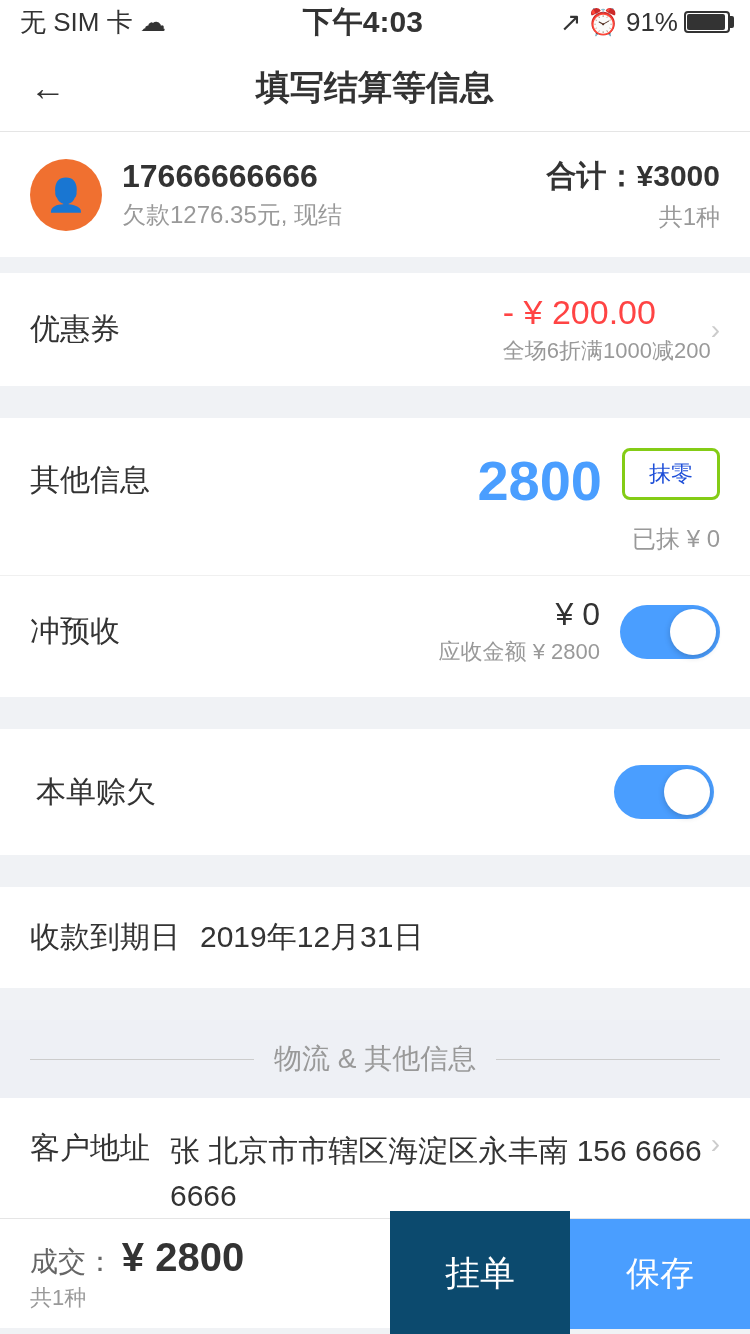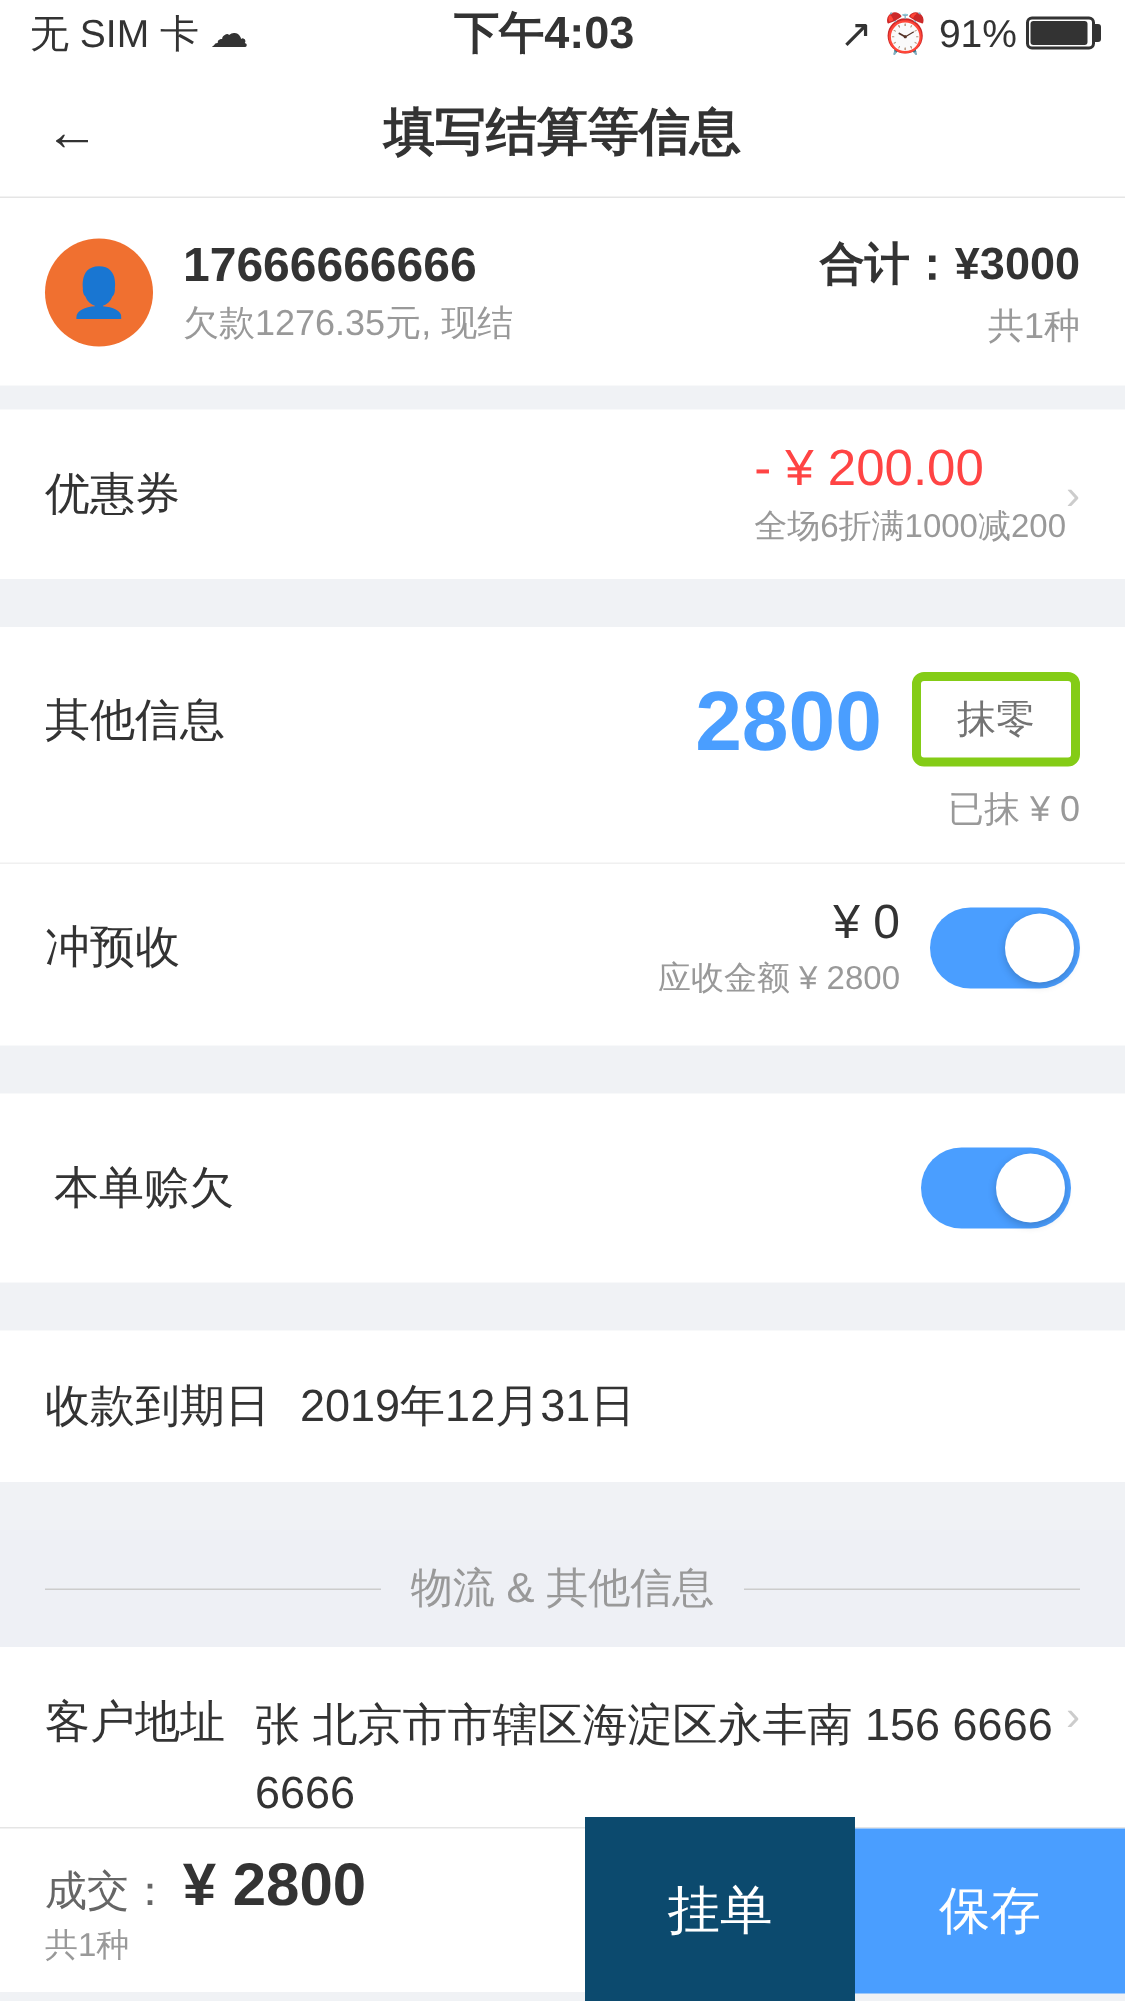--- a/index.html
+++ b/index.html
@@ -179,25 +179,25 @@
       display: flex;
       align-items: flex-start;
       gap: 20px;
     }
     .deal-amount {
       font-size: 56px;
       color: #4a9eff;
       font-weight: 600;
     }
     .round-btn {
-      border: 6px solid #84cc16;
+      border: 3px solid #84cc16;
       border-radius: 8px;
       padding: 8px 24px;
-      font-size: 26px;
-      color: #737373;
+      font-size: 22px;
+      color: #1d4ed8;
       background: #fff;
       cursor: pointer;
     }
     .deal-sub {
       text-align: right;
       padding: 0 30px 20px;
       font-size: 24px;
       color: #999;
     }
 

